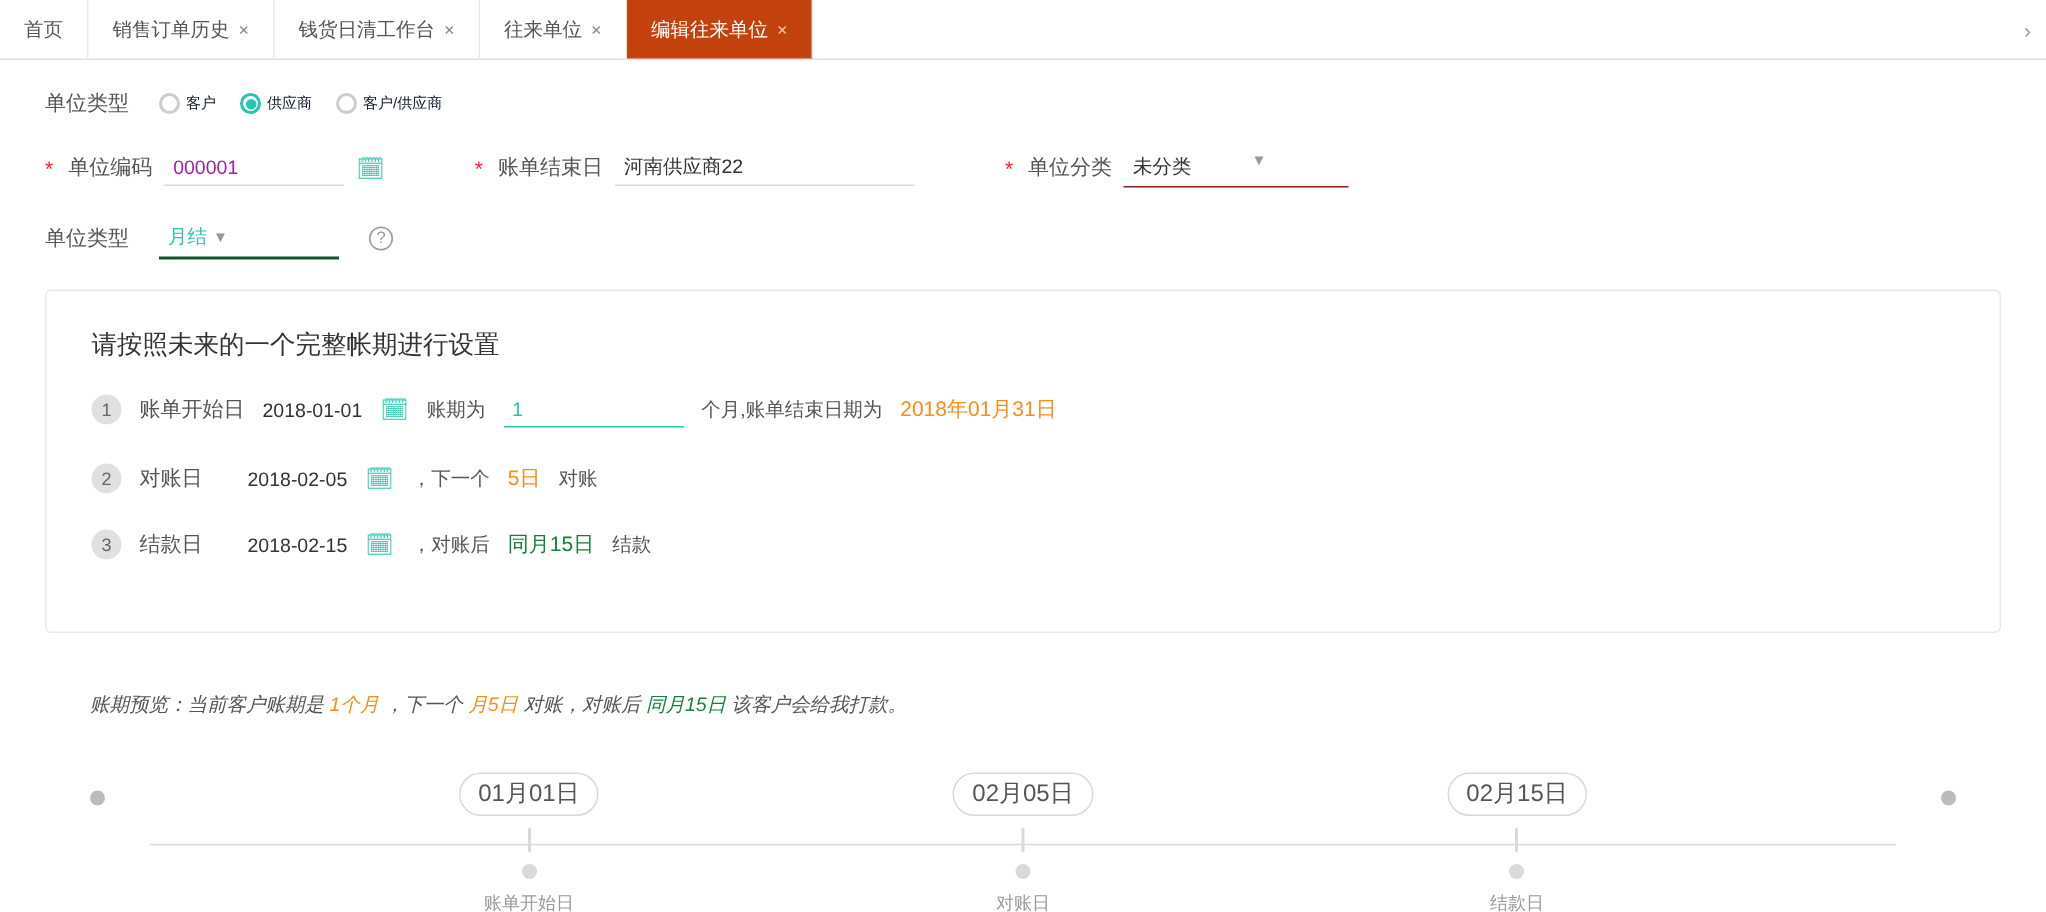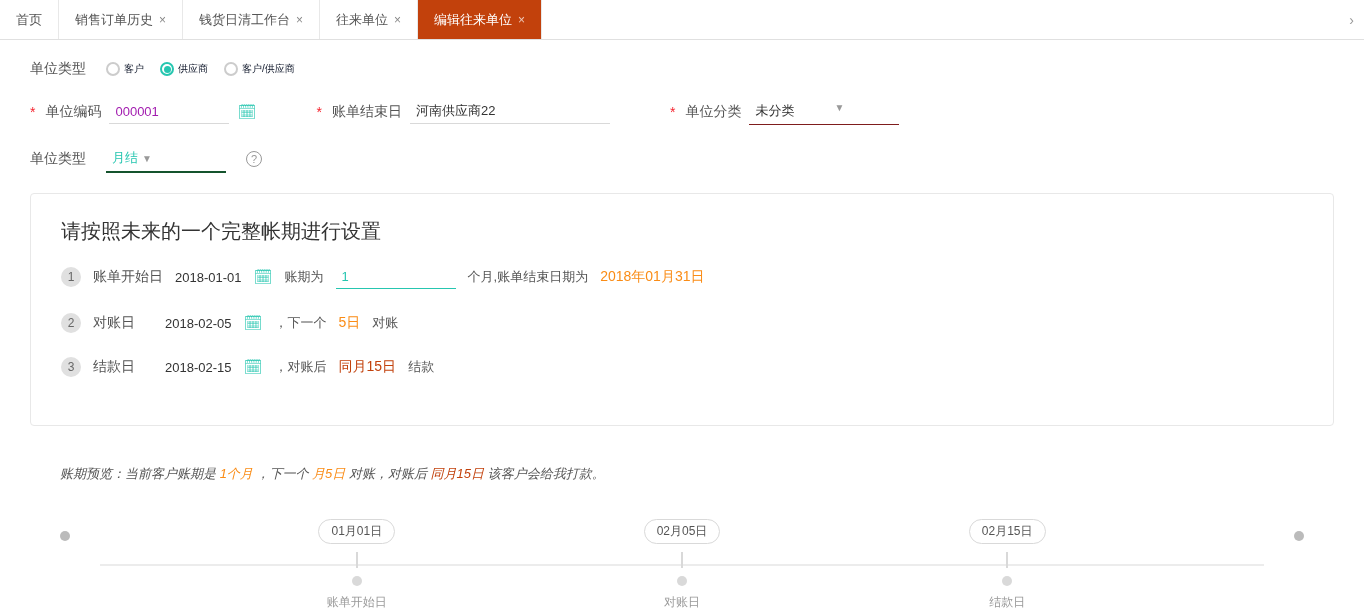--- a/index.html
+++ b/index.html
@@ -149,21 +149,21 @@
     .select-category-value { color: #333; font-size: 13px; }
 
     
     .condition-card {
       border: 1px solid #e8e8e8;
       border-radius: 4px;
       padding: 24px 30px;
       margin-bottom: 20px;
     }
     .card-title {
-      font-size: 20px;
+      font-size: 17px;
       color: #333;
       margin-bottom: 20px;
     }
 
     
     .cond-row {
       display: flex;
       align-items: center;
       margin-bottom: 24px;
       gap: 12px;
@@ -180,21 +180,21 @@
       color: #666;
       flex-shrink: 0;
     }
     .cond-label { color: #555; white-space: nowrap; min-width: 60px; }
     .cond-date {
       color: #333;
       font-size: 13px;
     }
     .cond-desc { color: #555; font-size: 13px; }
     .highlight-orange { color: #fa8c16; }
-    .highlight-teal { color: #c2410c; }
+    .highlight-teal { color: #15803d; }
 
     
     .help-icon {
       width: 16px;
       height: 16px;
       border-radius: 50%;
       border: 1px solid #999;
       display: inline-flex;
       align-items: center;
       justify-content: center;
@@ -229,21 +229,21 @@
     .timeline-dot {
       width: 10px;
       height: 10px;
       border-radius: 50%;
       background: #d9d9d9;
     }
     .timeline-badge {
       border: 1px solid #d9d9d9;
       border-radius: 20px;
       padding: 3px 12px;
-      font-size: 12px;
+      font-size: 16px;
       color: #555;
       background: #fff;
     }
     .timeline-sublabel {
       font-size: 12px;
       color: #999;
     }
   </style>
 </head>
 <body>

